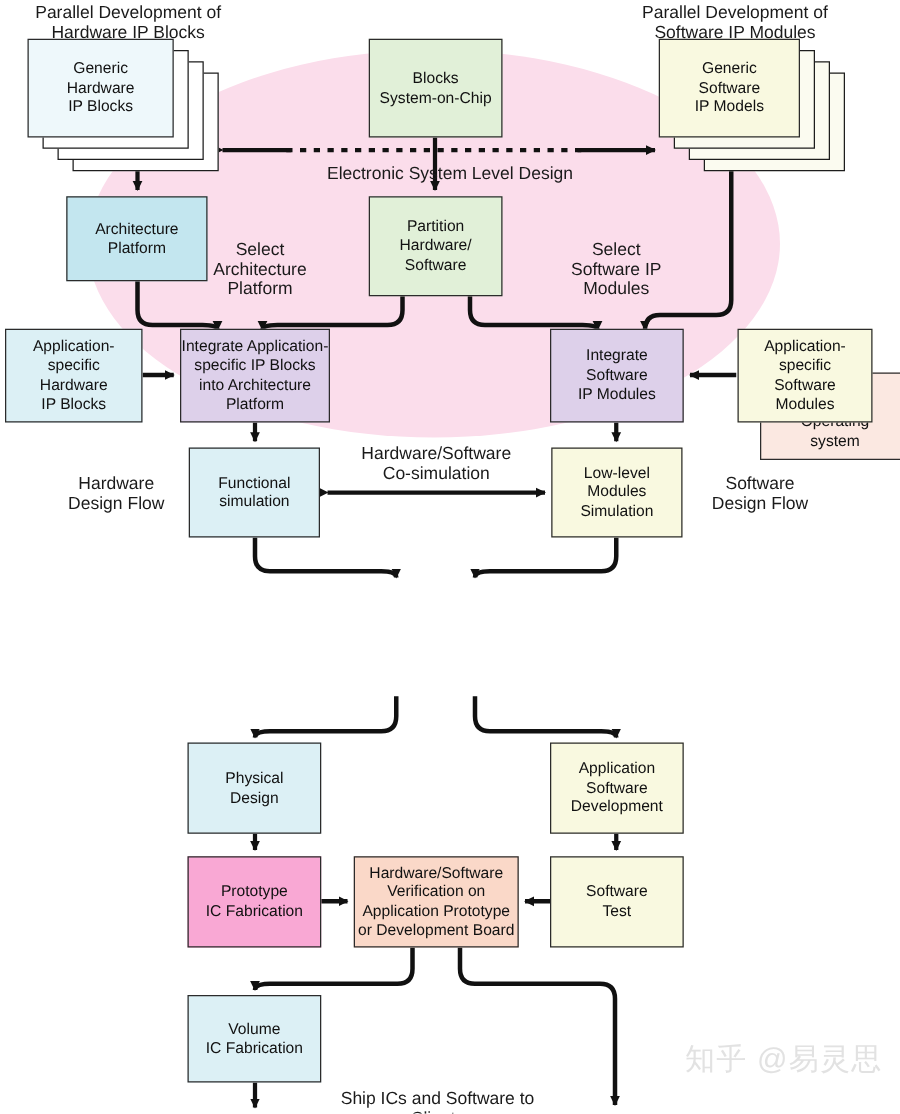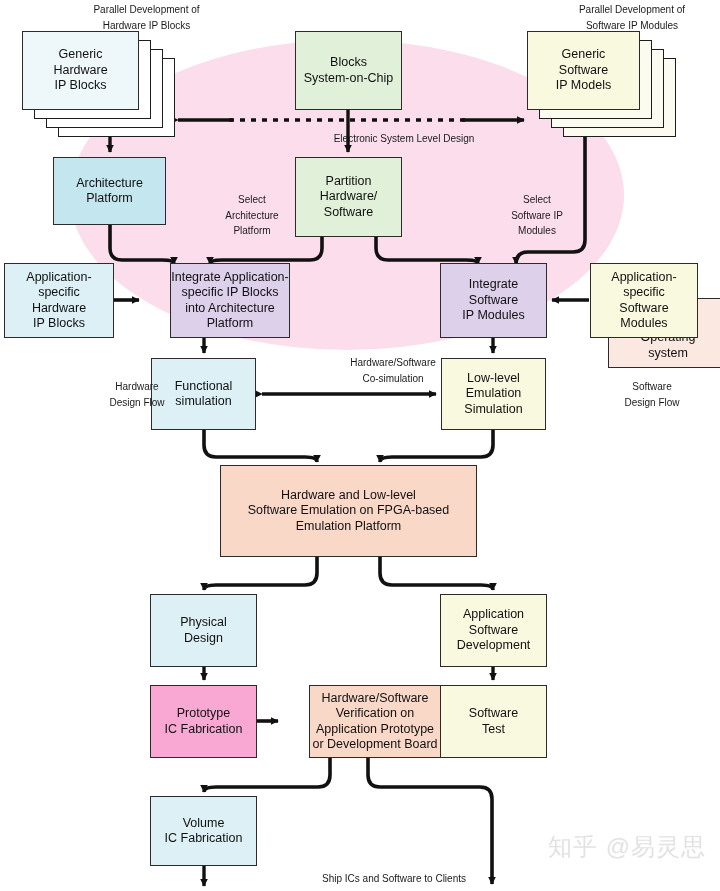--- a/index.html
+++ b/index.html
@@ -3,26 +3,26 @@
 <meta charset="utf-8">
 <style>
   html,body{margin:0;padding:0;background:#ffffff;}
   body{font-family:"Liberation Sans","DejaVu Sans",sans-serif;}
   #stage{position:relative;width:720px;height:891px;overflow:hidden;background:#fff;}
   #svg-layer{position:absolute;left:0;top:0;width:720px;height:891px;}
   .node{position:absolute;box-sizing:border-box;border:1.6px solid #2b2b2b;
         display:flex;align-items:center;justify-content:center;text-align:center;
         font-size:12.5px;line-height:15.5px;color:#111;white-space:nowrap;}
   .node span{display:block;}
-  .lbl{position:absolute;font-size:10px;line-height:15.5px;color:#1a1a1a;text-align:center;white-space:nowrap;margin-left:44px;}
+  .lbl{position:absolute;font-size:14px;line-height:15.5px;color:#1a1a1a;text-align:center;white-space:nowrap;}
   .stack{position:absolute;padding-left:20px;}
   .stack .sheet{position:absolute;box-sizing:border-box;border:1.6px solid #1d1d1d;}
   .watermark{position:absolute;right:14px;bottom:28px;color:#e2e2e2;font-size:24px;
              letter-spacing:1px;white-space:nowrap;}
-  .oflow{overflow:visible;margin-left:26px;}
+  .oflow{overflow:visible;}
 </style>
 </head>
 <body>
 
 <div id="stage">
 
   <svg id="svg-layer" viewBox="0 0 720 891">
     <defs>
       <marker id="ah" markerWidth="9" markerHeight="9" refX="7.2" refY="4.5" orient="auto" markerUnits="userSpaceOnUse">
         <path d="M0,0.6 L8,4.5 L0,8.4 z" fill="#111"></path>
@@ -162,29 +162,24 @@
 Modules</span>
   </div>
 
   <div class="node" style="left:151px;top:358px;width:105px;height:72px;background:#dcf0f5;">
     <span style="white-space:pre-line;">Functional
 simulation</span>
   </div>
 
   <div class="node" style="left:441px;top:358px;width:105px;height:72px;background:#f9f9e0;">
     <span style="white-space:pre-line;">Low-level
-Emulation
+Modules
 Simulation</span>
   </div>
 
-  <div class="node" style="left:220px;top:465px;width:257px;height:92px;background:#fad8c8;">
-    <span style="white-space:pre-line;">Hardware and Low-level
-Software Emulation on FPGA-based
-Emulation Platform</span>
-  </div>
 
   <div class="node" style="left:150px;top:594px;width:107px;height:73px;background:#dcf0f5;">
     <span style="white-space:pre-line;">Physical
 Design</span>
   </div>
 
   <div class="node" style="left:440px;top:594px;width:107px;height:73px;background:#f9f9e0;">
     <span style="white-space:pre-line;">Application
 Software
 Development</span>

